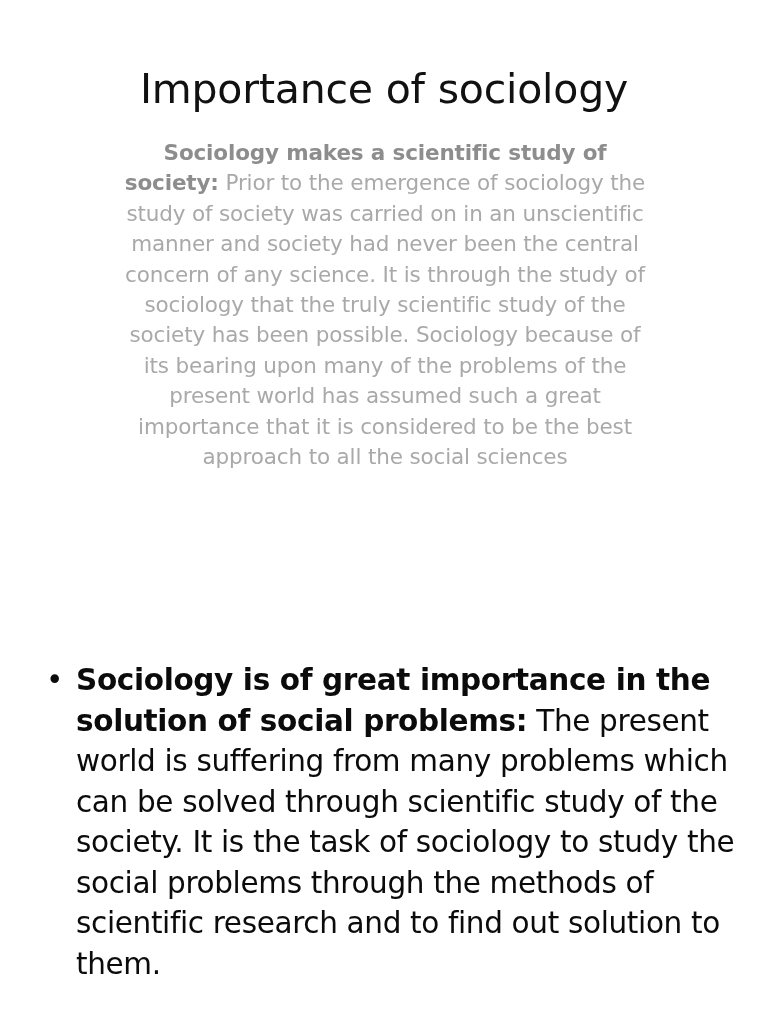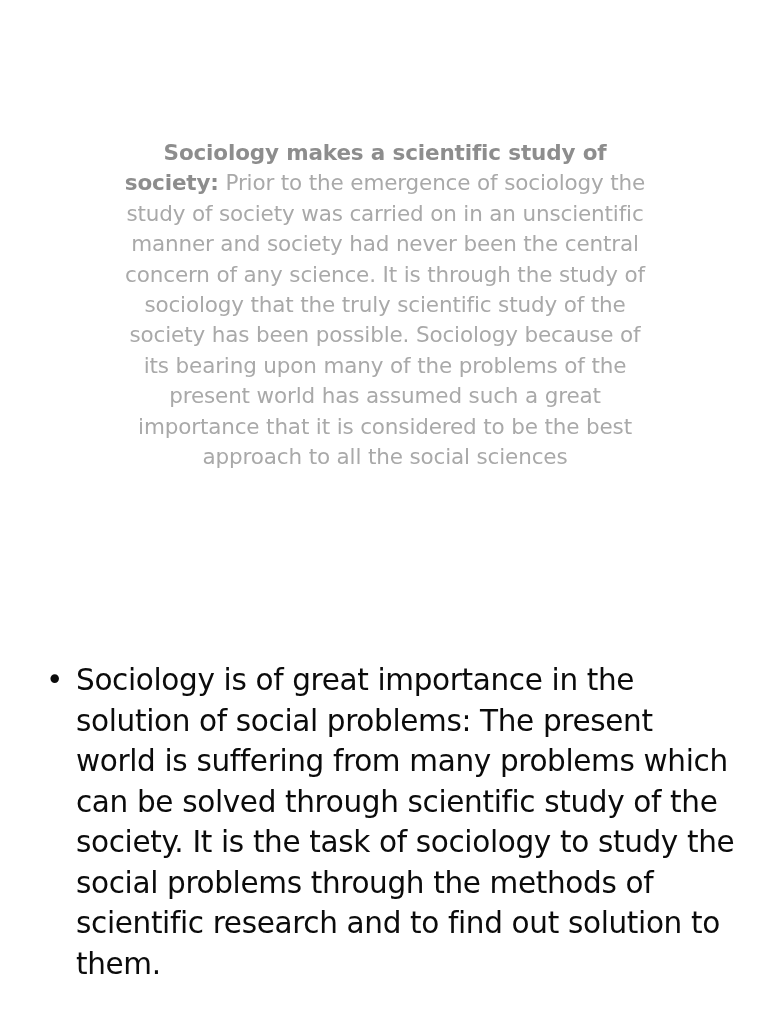--- a/index.html
+++ b/index.html
@@ -77,28 +77,29 @@
   }
   .bullet-marker {
     position: absolute;
     left: 6px;
     top: 0;
     font-size: 29.5px;
     line-height: 40.5px;
     color: #0b0b0b;
   }
   .bullet-item .lead {
-    font-weight: normal;
+    font-weight: bold;
   }
 </style>
 </head>
 <body>
 
 <div class="slide">
 
+  <div class="slide-title">Importance of sociology</div>
 
   <div class="intro-block">
     <span class="lead">Sociology makes a scientific study of society:</span><span class="body"> Prior to the emergence of sociology the study of society was carried on in an unscientific manner and society had never been the central concern of any science. It is through the study of sociology that the truly scientific study of the society has been possible. Sociology because of its bearing upon many of the problems of the present world has assumed such a great importance that it is considered to be the best approach to all the social sciences</span>
   </div>
 
   <ul class="bullet-list">
     <li class="bullet-item">
       <span class="bullet-marker">•</span><span class="lead">Sociology is of great importance in the solution of social problems:</span><span class="body"> The present world is suffering from many problems which can be solved through scientific study of the society. It is the task of sociology to study the social problems through the methods of scientific research and to find out solution to them.</span>
     </li>
   </ul>

